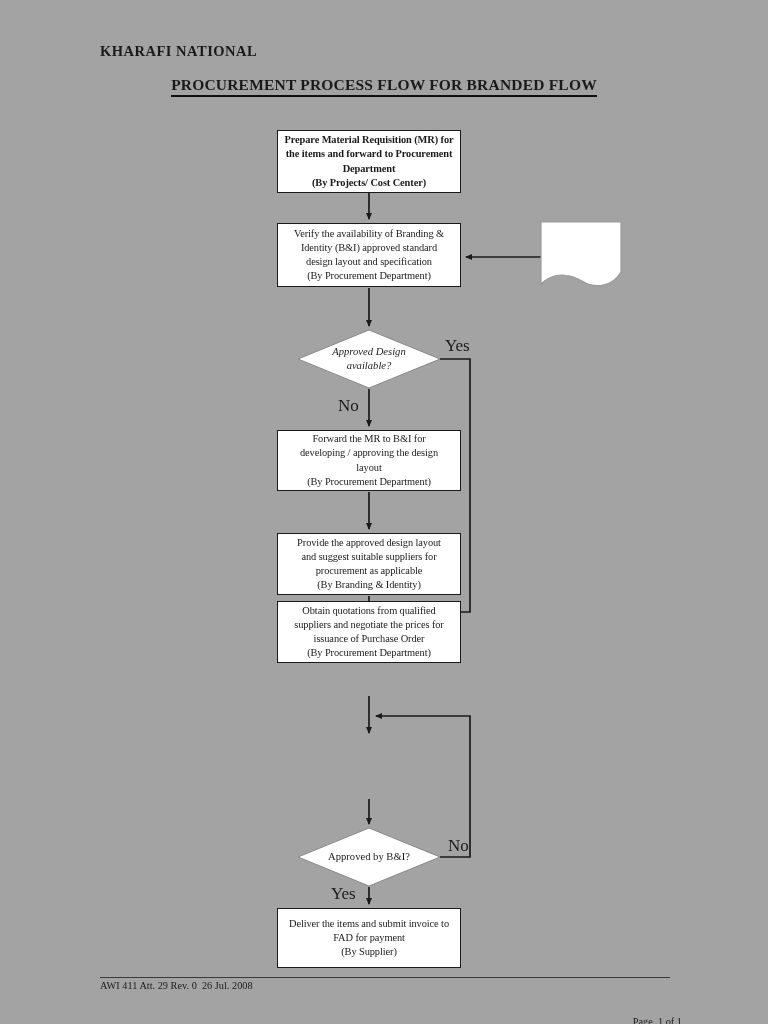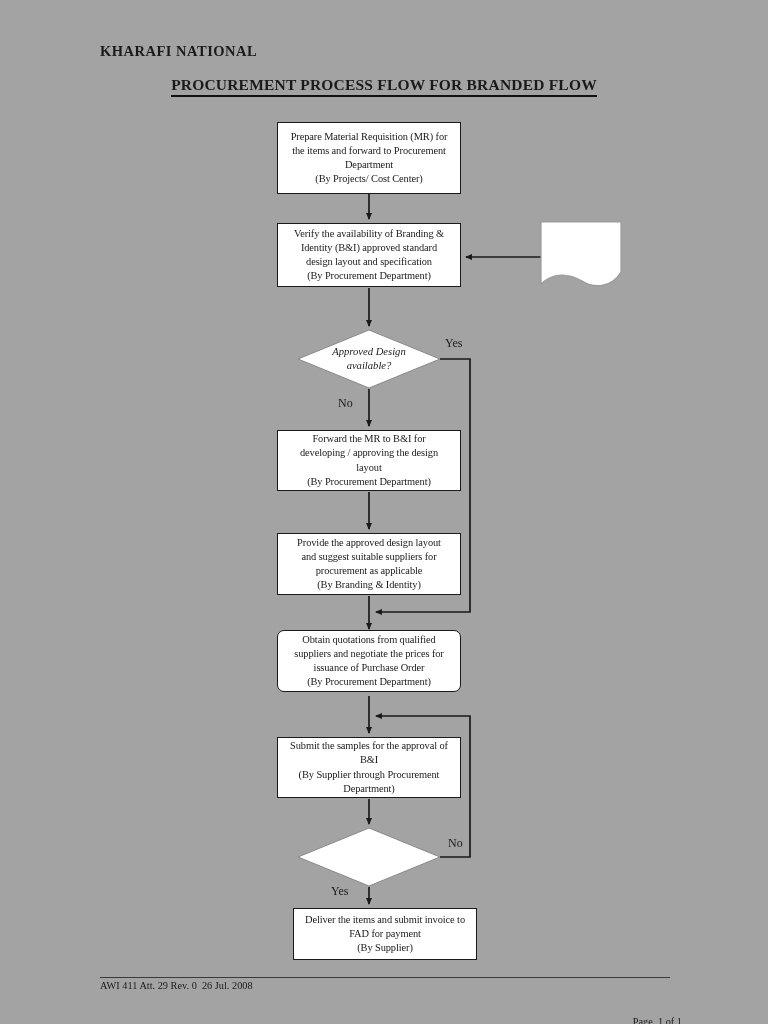--- a/index.html
+++ b/index.html
@@ -16,36 +16,36 @@
     border-bottom:2px solid #111;padding-bottom:1px;
   }
   .overlay{position:absolute;left:0;top:0;width:768px;height:1024px;}
   .pbox{
     position:absolute;left:277px;width:184px;box-sizing:border-box;
     border:1.5px solid #1a1a1a;background:#fff;
     display:flex;align-items:center;justify-content:center;
     text-align:center;font-size:10.4px;line-height:1.35;letter-spacing:-.1px;
     white-space:pre-line;padding:1px 2px;z-index:2;
   }
-  .b1{top:122px;height:72px;} .b2{top:223px;height:64px;}
+  .b1{top:130px;height:63px;font-weight:bold;} .b2{top:223px;height:64px;}
   .b3{top:430px;height:61px;} .b4{top:533px;height:62px;}
-  .b5{top:630px;height:62px;border-radius:7px;} .b6{top:737px;height:61px;}
-  .b7{top:908px;height:52px;margin-left:16px;}
+  .b5{top:601px;height:62px;} .b6{top:737px;height:61px;}
+  .b7{top:908px;height:60px;}
   .dtext{
     position:absolute;left:298px;width:142px;height:58px;z-index:2;
     display:flex;align-items:center;justify-content:center;text-align:center;
     font-size:10.6px;line-height:1.3;white-space:pre-line;
   }
   .d1{top:330px;font-style:italic;} .d2{top:828px;}
   .doctext{
     position:absolute;left:541px;top:226px;width:80px;height:50px;z-index:2;
     display:flex;align-items:center;justify-content:center;text-align:center;
     font-size:10.6px;line-height:1.45;white-space:pre-line;
   }
-  .lbl{position:absolute;font-size:12px;z-index:2;}
+  .lbl{position:absolute;font-size:17px;z-index:2;}
   .yes1{left:445px;top:336px;} .no1{left:338px;top:396px;}
   .no2{left:448px;top:836px;}  .yes2{left:331px;top:884px;}
   .footrule{position:absolute;left:100px;top:977px;width:570px;border-top:1.5px solid #3a3a3a;}
   .footL{position:absolute;left:100px;top:980px;font-size:10.3px;white-space:pre;}
   .footR{position:absolute;right:100px;top:1016px;font-size:10.3px;white-space:pre;}
 </style>
 </head>
 <body>
 
 <div class="page">
@@ -92,30 +92,27 @@
 layout
 (By Procurement Department)</div>
   <div class="pbox b4">Provide the approved design layout
 and suggest suitable suppliers for
 procurement as applicable
 (By Branding &amp; Identity)</div>
   <div class="pbox b5">Obtain quotations from qualified
 suppliers and negotiate the prices for
 issuance of Purchase Order
 (By Procurement Department)</div>
-  <div class="pbox b6">Submit the samples for the approval of
-B&amp;I
-(By Supplier through Procurement
-Department)</div>
   <div class="pbox b7">Deliver the items and submit invoice to
 FAD for payment
 (By Supplier)</div>
 
   <div class="dtext d1">Approved Design
 available?</div>
+  <div class="dtext d2">Approved by B&amp;I?</div>
 
   <div class="lbl yes1">Yes</div>
   <div class="lbl no1">No</div>
   <div class="lbl no2">No</div>
   <div class="lbl yes2">Yes</div>
 
   <div class="footrule"></div>
   <div class="footL">AWI 411 Att. 29 Rev. 0  26 Jul. 2008</div>
   <div class="footR">Page  1 of 1</div>
 

